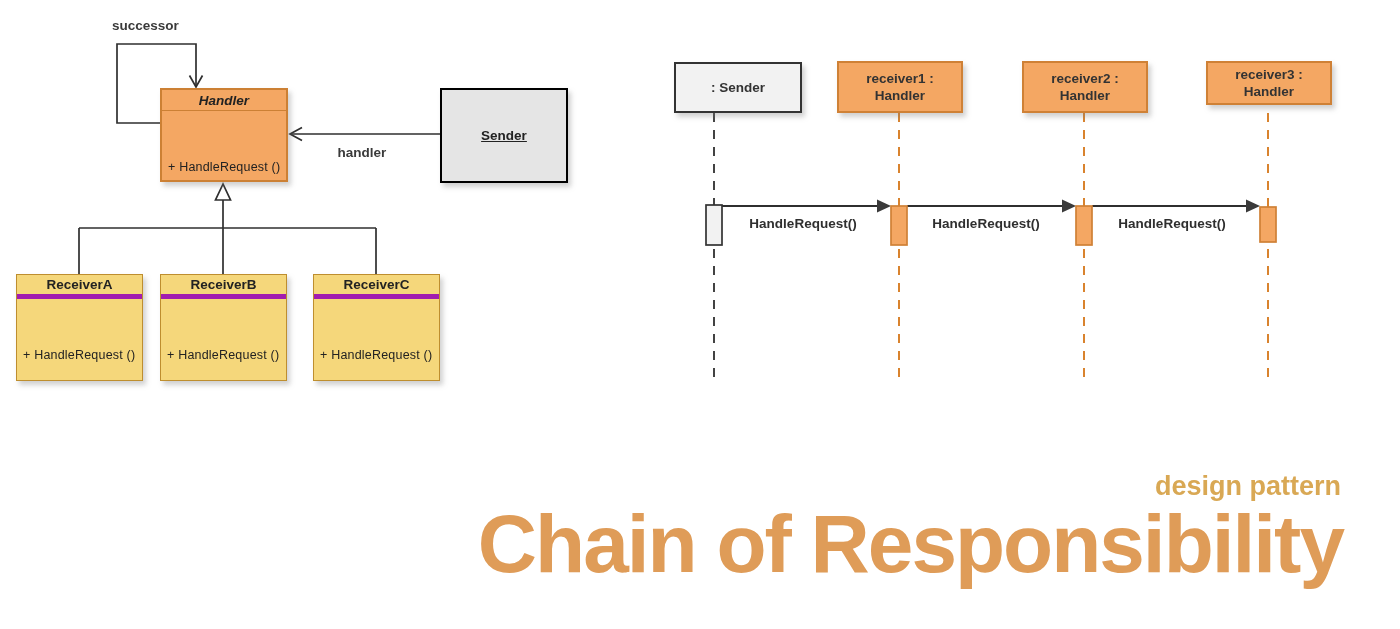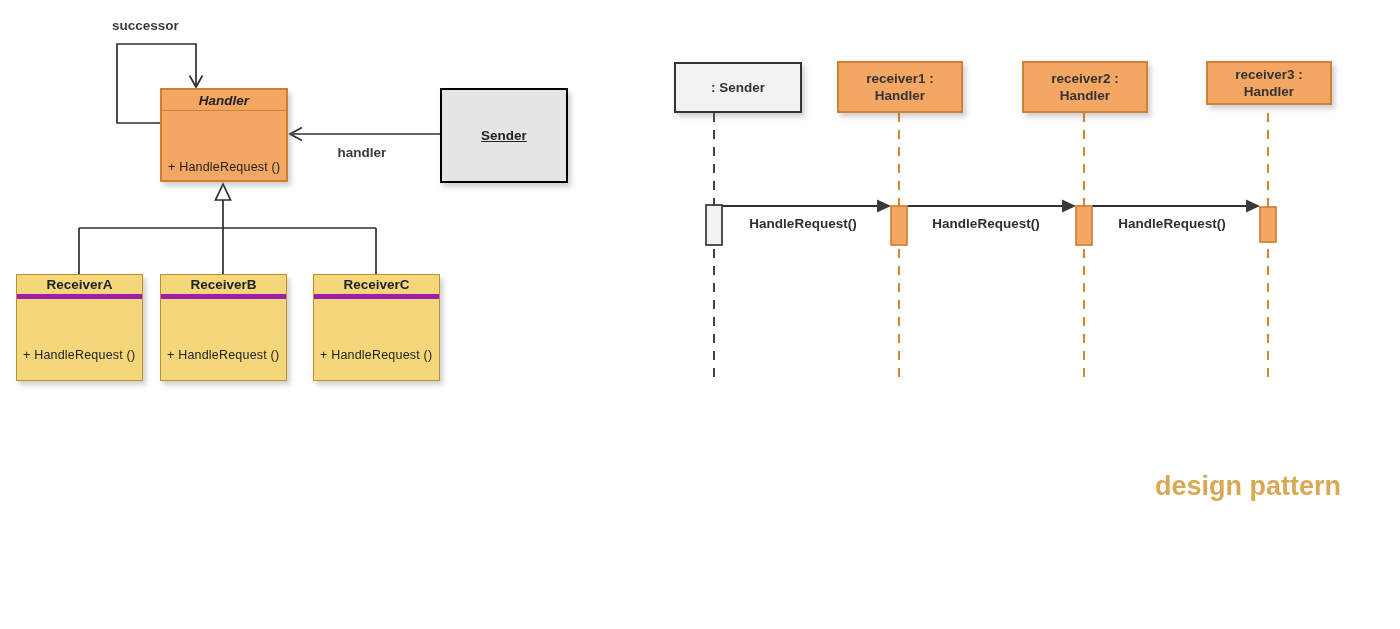--- a/index.html
+++ b/index.html
@@ -174,14 +174,15 @@
   <div class="uml-box seq-box seq-orange" style="left:1206px; top:61px; width:126px; height:44px;">
     <span>receiver3 :</span>
     <span>Handler</span>
   </div>
 
   <div class="msg-label" style="left:803px; top:216px;">HandleRequest()</div>
   <div class="msg-label" style="left:986px; top:216px;">HandleRequest()</div>
   <div class="msg-label" style="left:1172px; top:216px;">HandleRequest()</div>
 
   <div class="kicker">design pattern</div>
+  <div class="heading">Chain of Responsibility</div>
 
 </div>
 
 </body></html>

